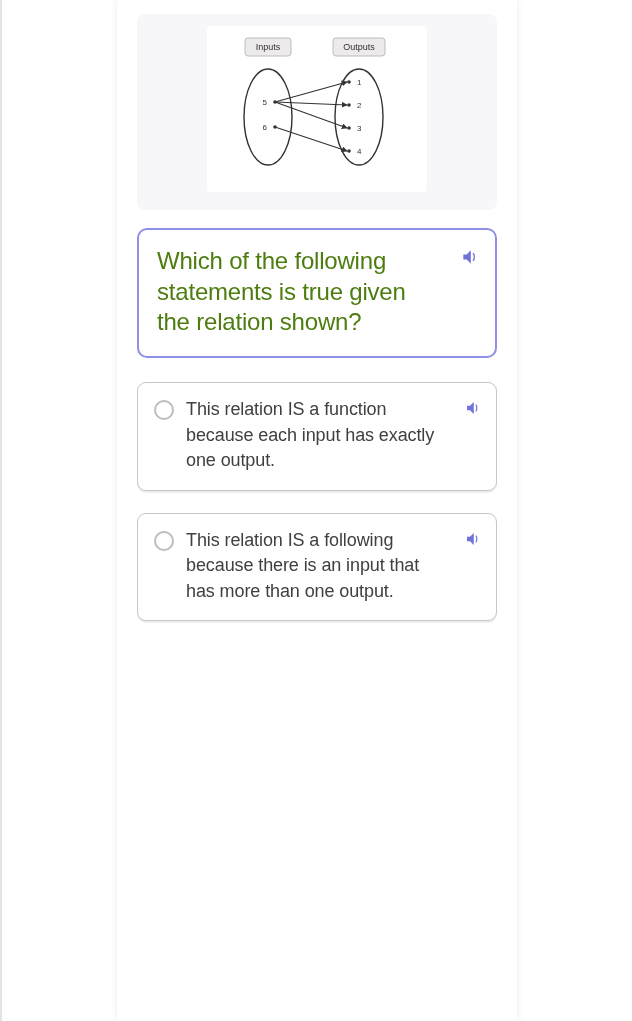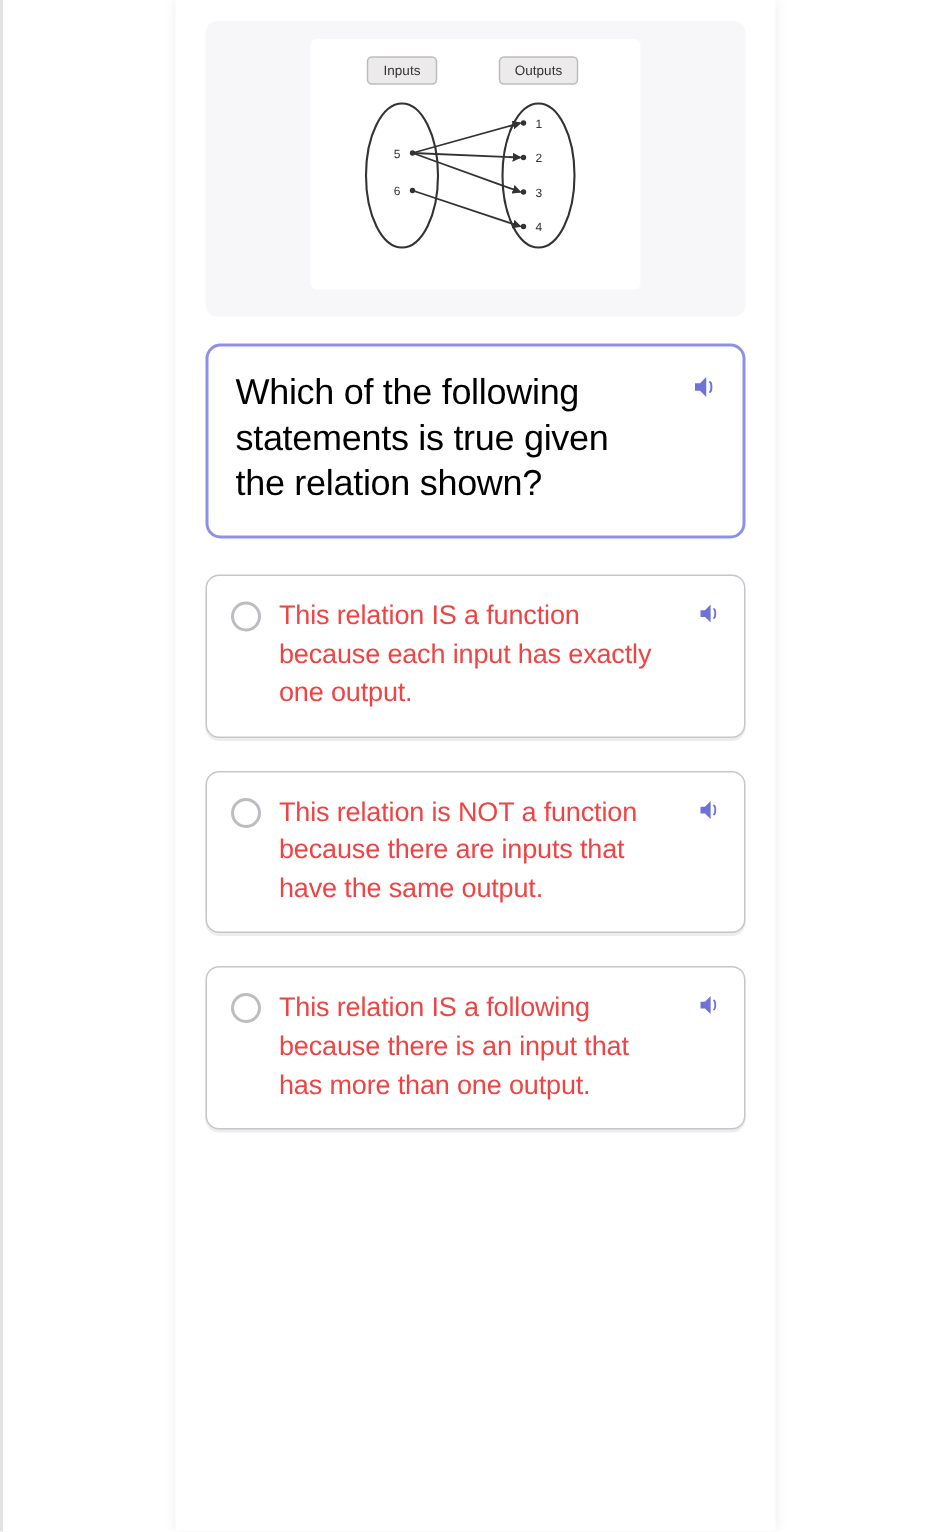--- a/index.html
+++ b/index.html
@@ -42,21 +42,21 @@
     border: 2px solid #8e90e6;
     border-radius: 10px;
     padding: 16px 18px 18px 18px;
     margin-bottom: 24px;
     position: relative;
     background: #fff;
   }
   .question-text {
     font-size: 24px;
     line-height: 1.28;
-    color: #000000;
+    color: #4d7c0f;
     font-weight: 400;
     letter-spacing: -0.2px;
     padding-right: 36px;
   }
   .speaker {
     position: absolute;
     top: 16px;
     right: 14px;
     width: 22px;
     height: 22px;
@@ -87,21 +87,21 @@
     height: 20px;
     border: 2px solid #bcbcc2;
     border-radius: 50%;
     margin-right: 12px;
     margin-top: 3px;
     background: #fff;
   }
   .answer-text {
     font-size: 18px;
     line-height: 1.42;
-    color: #ef4444;
+    color: #404040;
     padding-right: 30px;
     letter-spacing: -0.1px;
   }
   .answer-card .speaker { top: 14px; right: 12px; }
   .svg-label {
     font-family: Arial, sans-serif;
     font-size: 9px;
     fill: #333;
   }
   .svg-num {
@@ -172,32 +172,20 @@
       <div class="answer-text">This relation IS a function because each input has exactly one output.</div>
     </div>
     <span class="speaker">
       <svg width="18" height="18" viewBox="0 0 24 24">
         <path d="M4 9v6h4l5 5V4L8 9H4z" fill="#6f72d6"></path>
         <path d="M16 8c1.5 1 1.5 7 0 8" stroke="#6f72d6" stroke-width="1.6" fill="none" stroke-linecap="round"></path>
       </svg>
     </span>
   </div>
 
-  <div class="answer-card">
-    <div class="answer-row">
-      <span class="radio"></span>
-      <div class="answer-text">This relation is NOT a function because there are inputs that have the same output.</div>
-    </div>
-    <span class="speaker">
-      <svg width="18" height="18" viewBox="0 0 24 24">
-        <path d="M4 9v6h4l5 5V4L8 9H4z" fill="#6f72d6"></path>
-        <path d="M16 8c1.5 1 1.5 7 0 8" stroke="#6f72d6" stroke-width="1.6" fill="none" stroke-linecap="round"></path>
-      </svg>
-    </span>
-  </div>
 
   <div class="answer-card">
     <div class="answer-row">
       <span class="radio"></span>
       <div class="answer-text">This relation IS a following because there is an input that has more than one output.</div>
     </div>
     <span class="speaker">
       <svg width="18" height="18" viewBox="0 0 24 24">
         <path d="M4 9v6h4l5 5V4L8 9H4z" fill="#6f72d6"></path>
         <path d="M16 8c1.5 1 1.5 7 0 8" stroke="#6f72d6" stroke-width="1.6" fill="none" stroke-linecap="round"></path>

